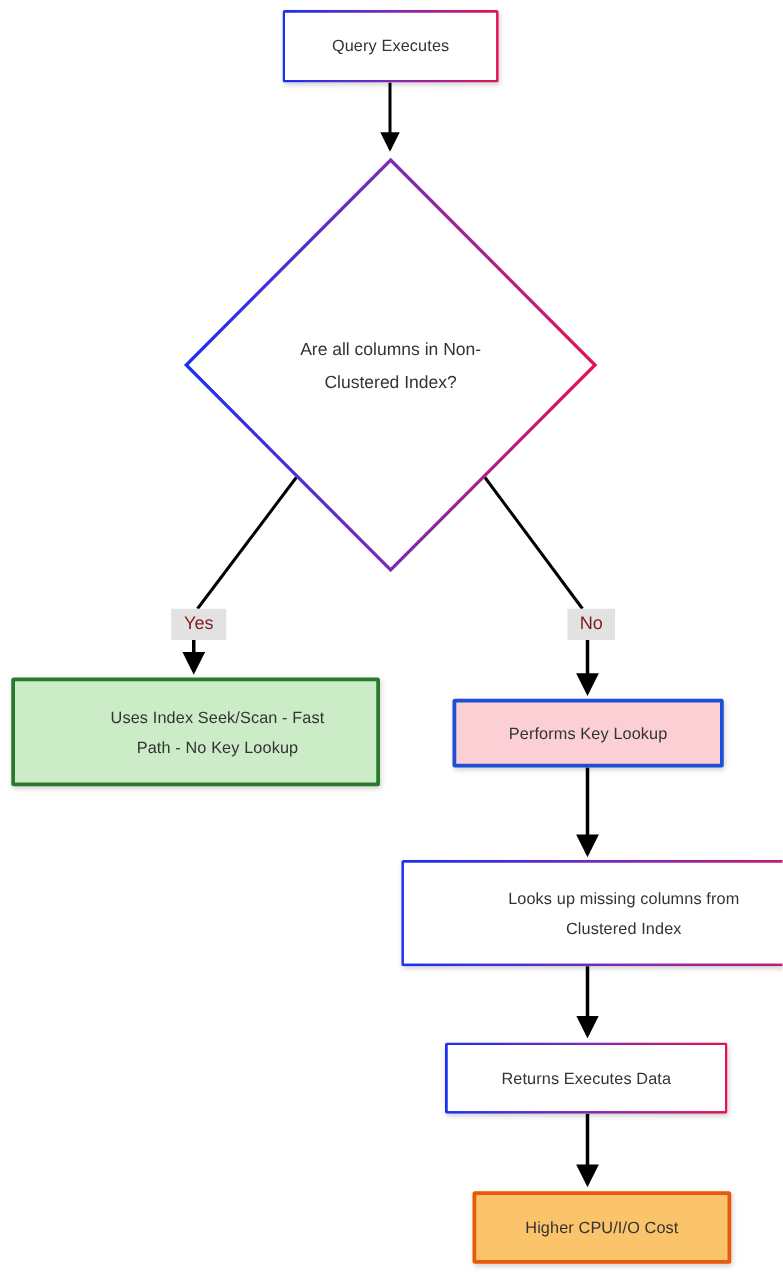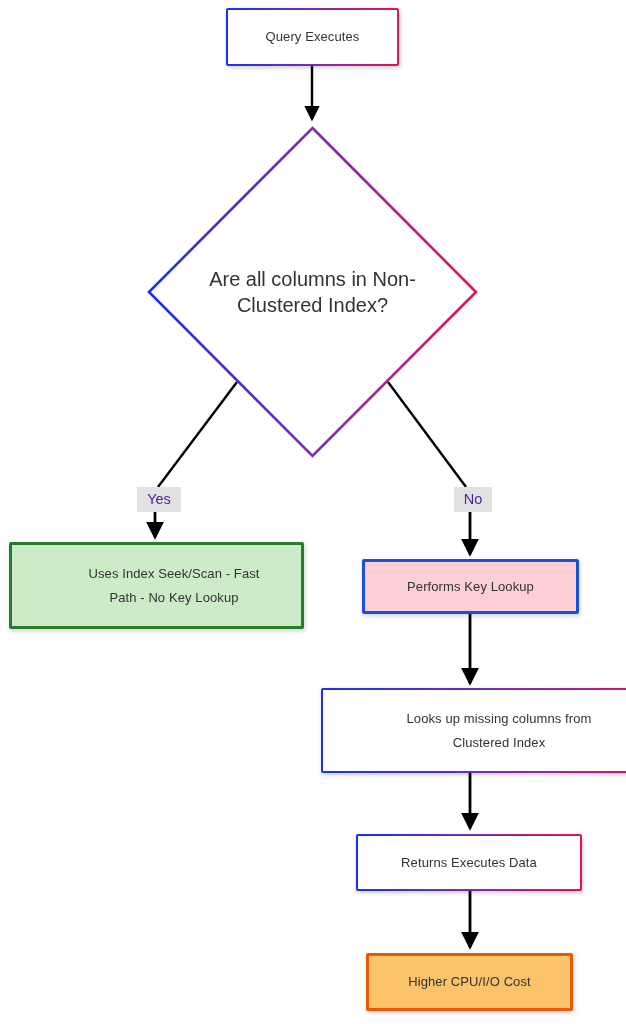--- a/index.html
+++ b/index.html
@@ -61,20 +61,21 @@
     background: #fbcfd4;
     border: 3px solid #1d4ed8;
     border-radius: 2px;
     filter: drop-shadow(1px 2px 2px rgba(0,0,0,0.18));
   }
   .box-orange {
     background: #fbc36a;
     border: 3px solid #e8590c;
     border-radius: 2px;
     filter: drop-shadow(1px 2px 2px rgba(0,0,0,0.18));
+    margin-left: 12px;
   }
   
   .diamond-wrap {
     position: absolute;
     left: 147px;
     top: 126px;
     width: 331px;
     height: 332px;
   }
   .diamond-wrap svg {
@@ -86,29 +87,29 @@
     position: absolute;
     left: 0;
     top: 0;
     width: 331px;
     height: 332px;
     display: flex;
     align-items: center;
     justify-content: center;
     text-align: center;
     color: #333333;
-    font-size: 20px;
+    font-size: 14px;
     line-height: 26px;
     white-space: pre-line;
   }
   
   .edge-label {
     position: absolute;
     background: #e2e2e2;
-    color: #4c1d95;
+    color: #7f1d1d;
     font-size: 14.5px;
     line-height: 25px;
     padding: 0 4px;
     text-align: center;
     white-space: nowrap;
   }
 </style>
 </head>
 <body>
 

